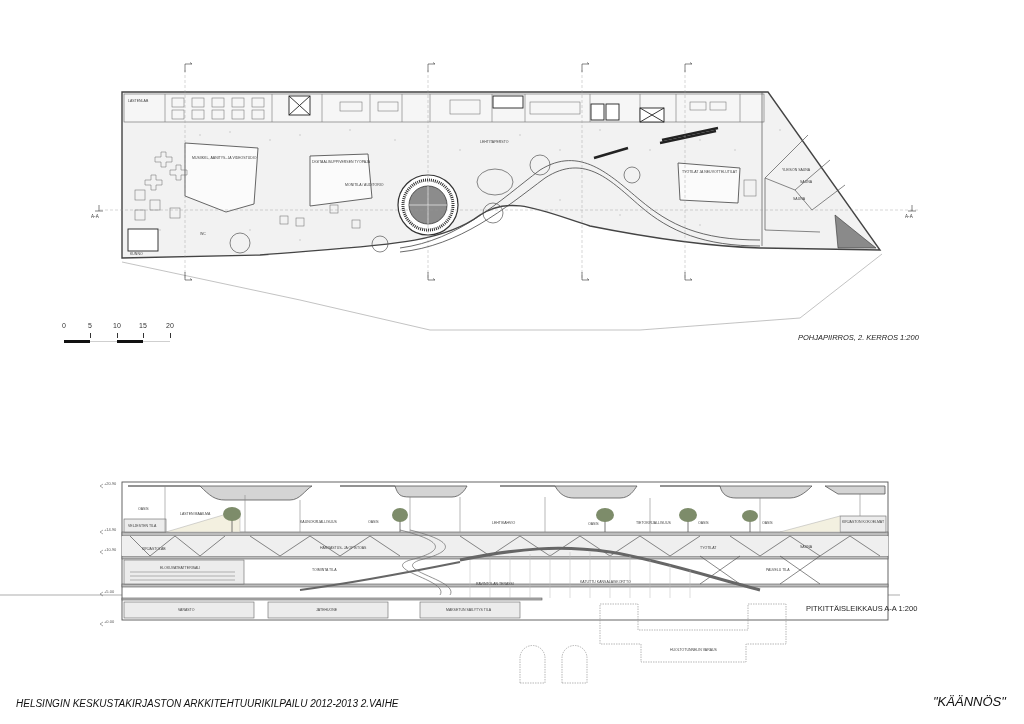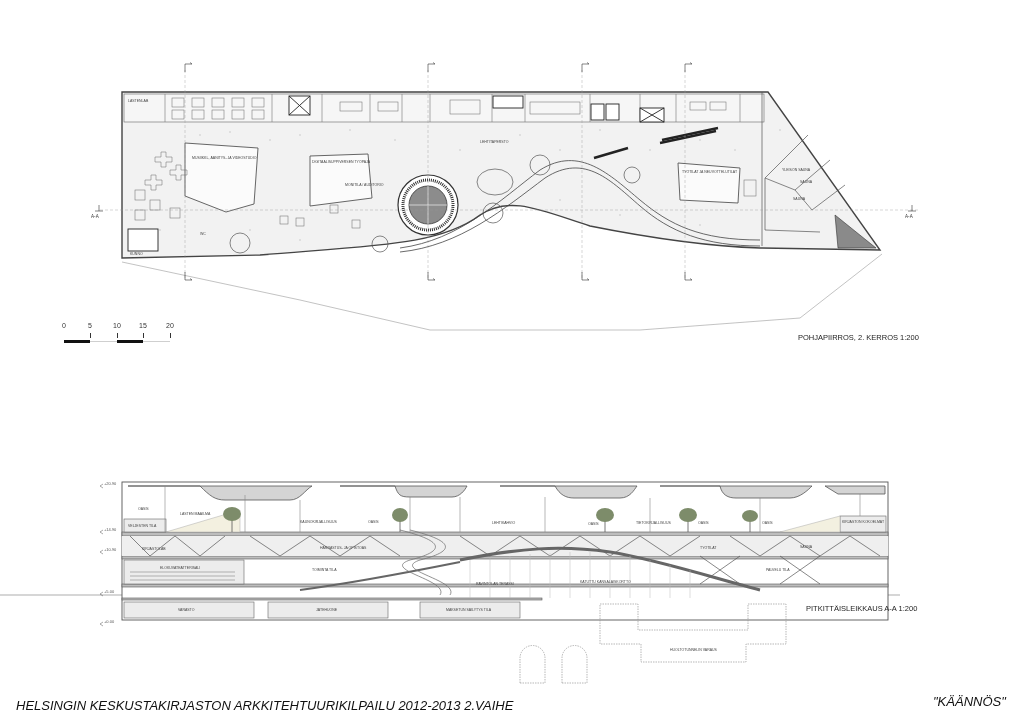--- a/index.html
+++ b/index.html
@@ -1,22 +1,22 @@
 <!DOCTYPE html>
 <html><head>
 <meta charset="utf-8">
 <style>
   html, body { margin: 0; padding: 0; background: #ffffff; }
   body { width: 1024px; height: 724px; position: relative; overflow: hidden; font-family: "Liberation Sans", sans-serif; color: #222; }
   .sheet { position: absolute; left: 0; top: 0; width: 1024px; height: 724px; }
   svg.drawing { position: absolute; left: 0; top: 0; }
   .label-sm { position: absolute; font-size: 7px; color: #333; letter-spacing: 0.1px; white-space: nowrap; }
-  .plan-title { position: absolute; left: 798px; top: 333px; font-size: 7.5px; color: #222; }
+  .plan-title { position: absolute; left: 798px; top: 333px; font-size: 7.5px; color: #222; font-style: italic; }
   .section-title { position: absolute; left: 806px; top: 604px; font-size: 7.5px; color: #222; text-align: right; }
-  .footer-left { position: absolute; left: 16px; top: 698px; font-size: 13px; font-style: italic; color: #111; }
+  .footer-left { position: absolute; left: 16px; top: 698px; font-size: 10px; font-style: italic; color: #111; }
   .footer-right { position: absolute; left: 933px; top: 694px; font-size: 13px; font-style: italic; color: #111; }
   .scale { position: absolute; left: 62px; top: 322px; width: 120px; height: 24px; }
   .scale .tick-label { position: absolute; top: 0; font-size: 7px; color: #333; transform: translateX(-50%); }
   .scale .bar { position: absolute; top: 18px; height: 3px; background: #111; }
   .scale .bar.light { background: #cfcfcf; height: 1px; top: 19px; }
   .scale .tick { position: absolute; top: 11px; width: 1px; height: 5px; background: #333; }
   .room { position: absolute; font-size: 3.5px; color: #444; white-space: nowrap; }
   .level { position: absolute; font-size: 4px; color: #555; }
 </style>
 </head>

